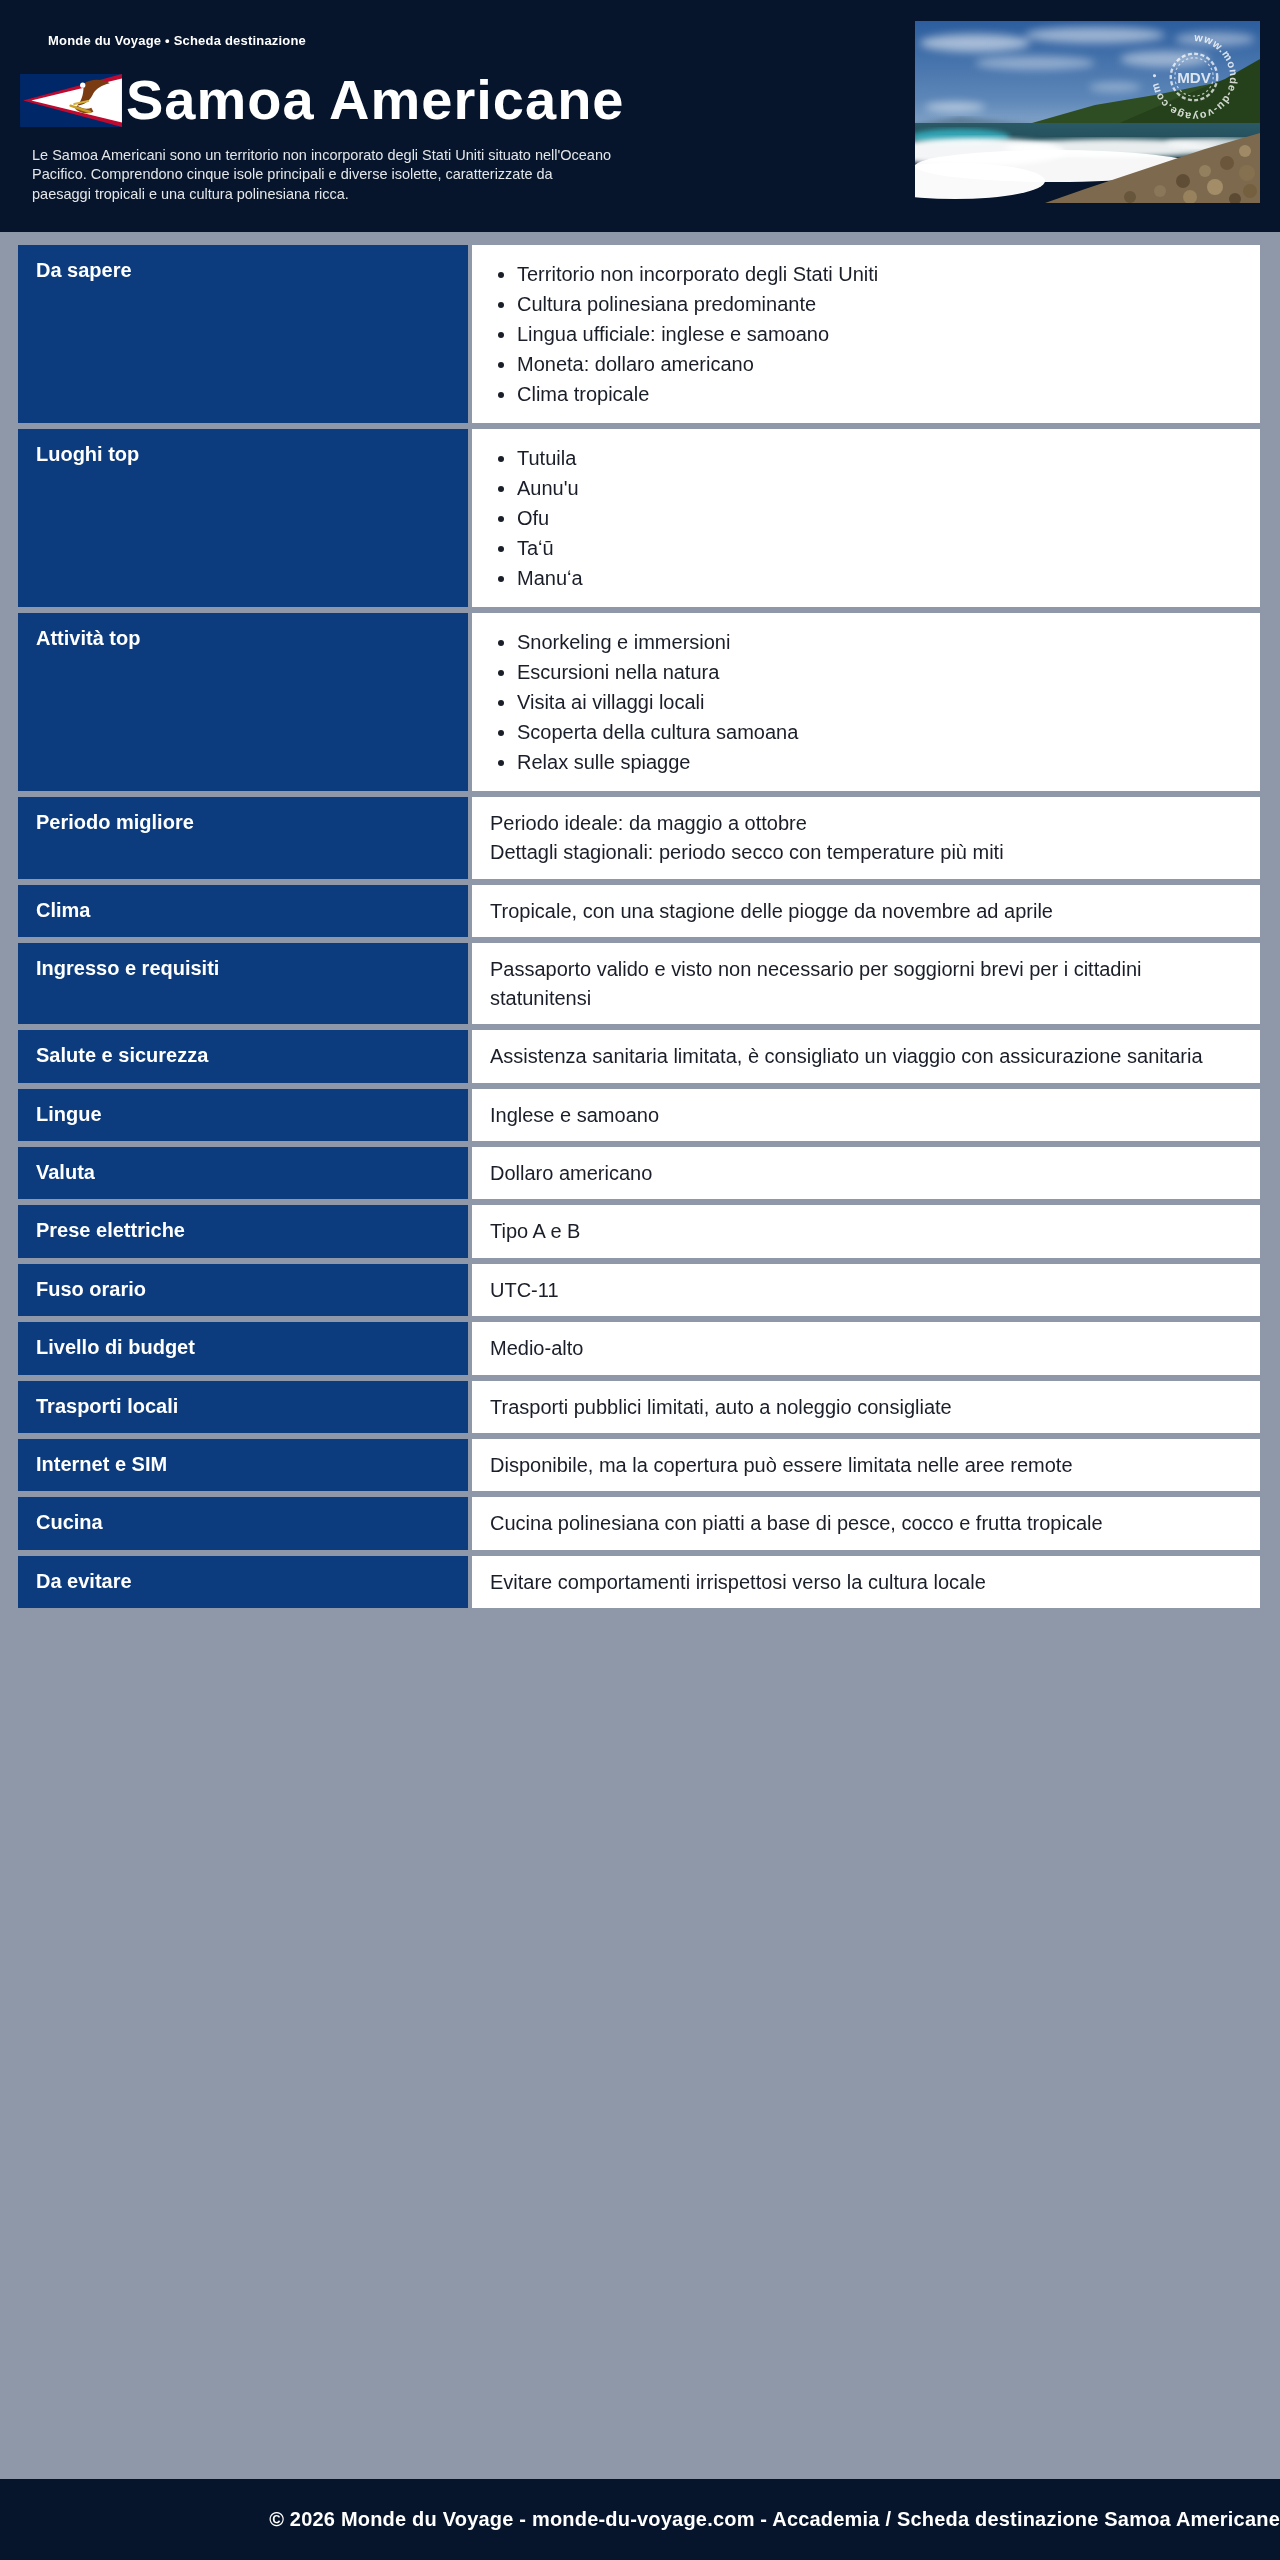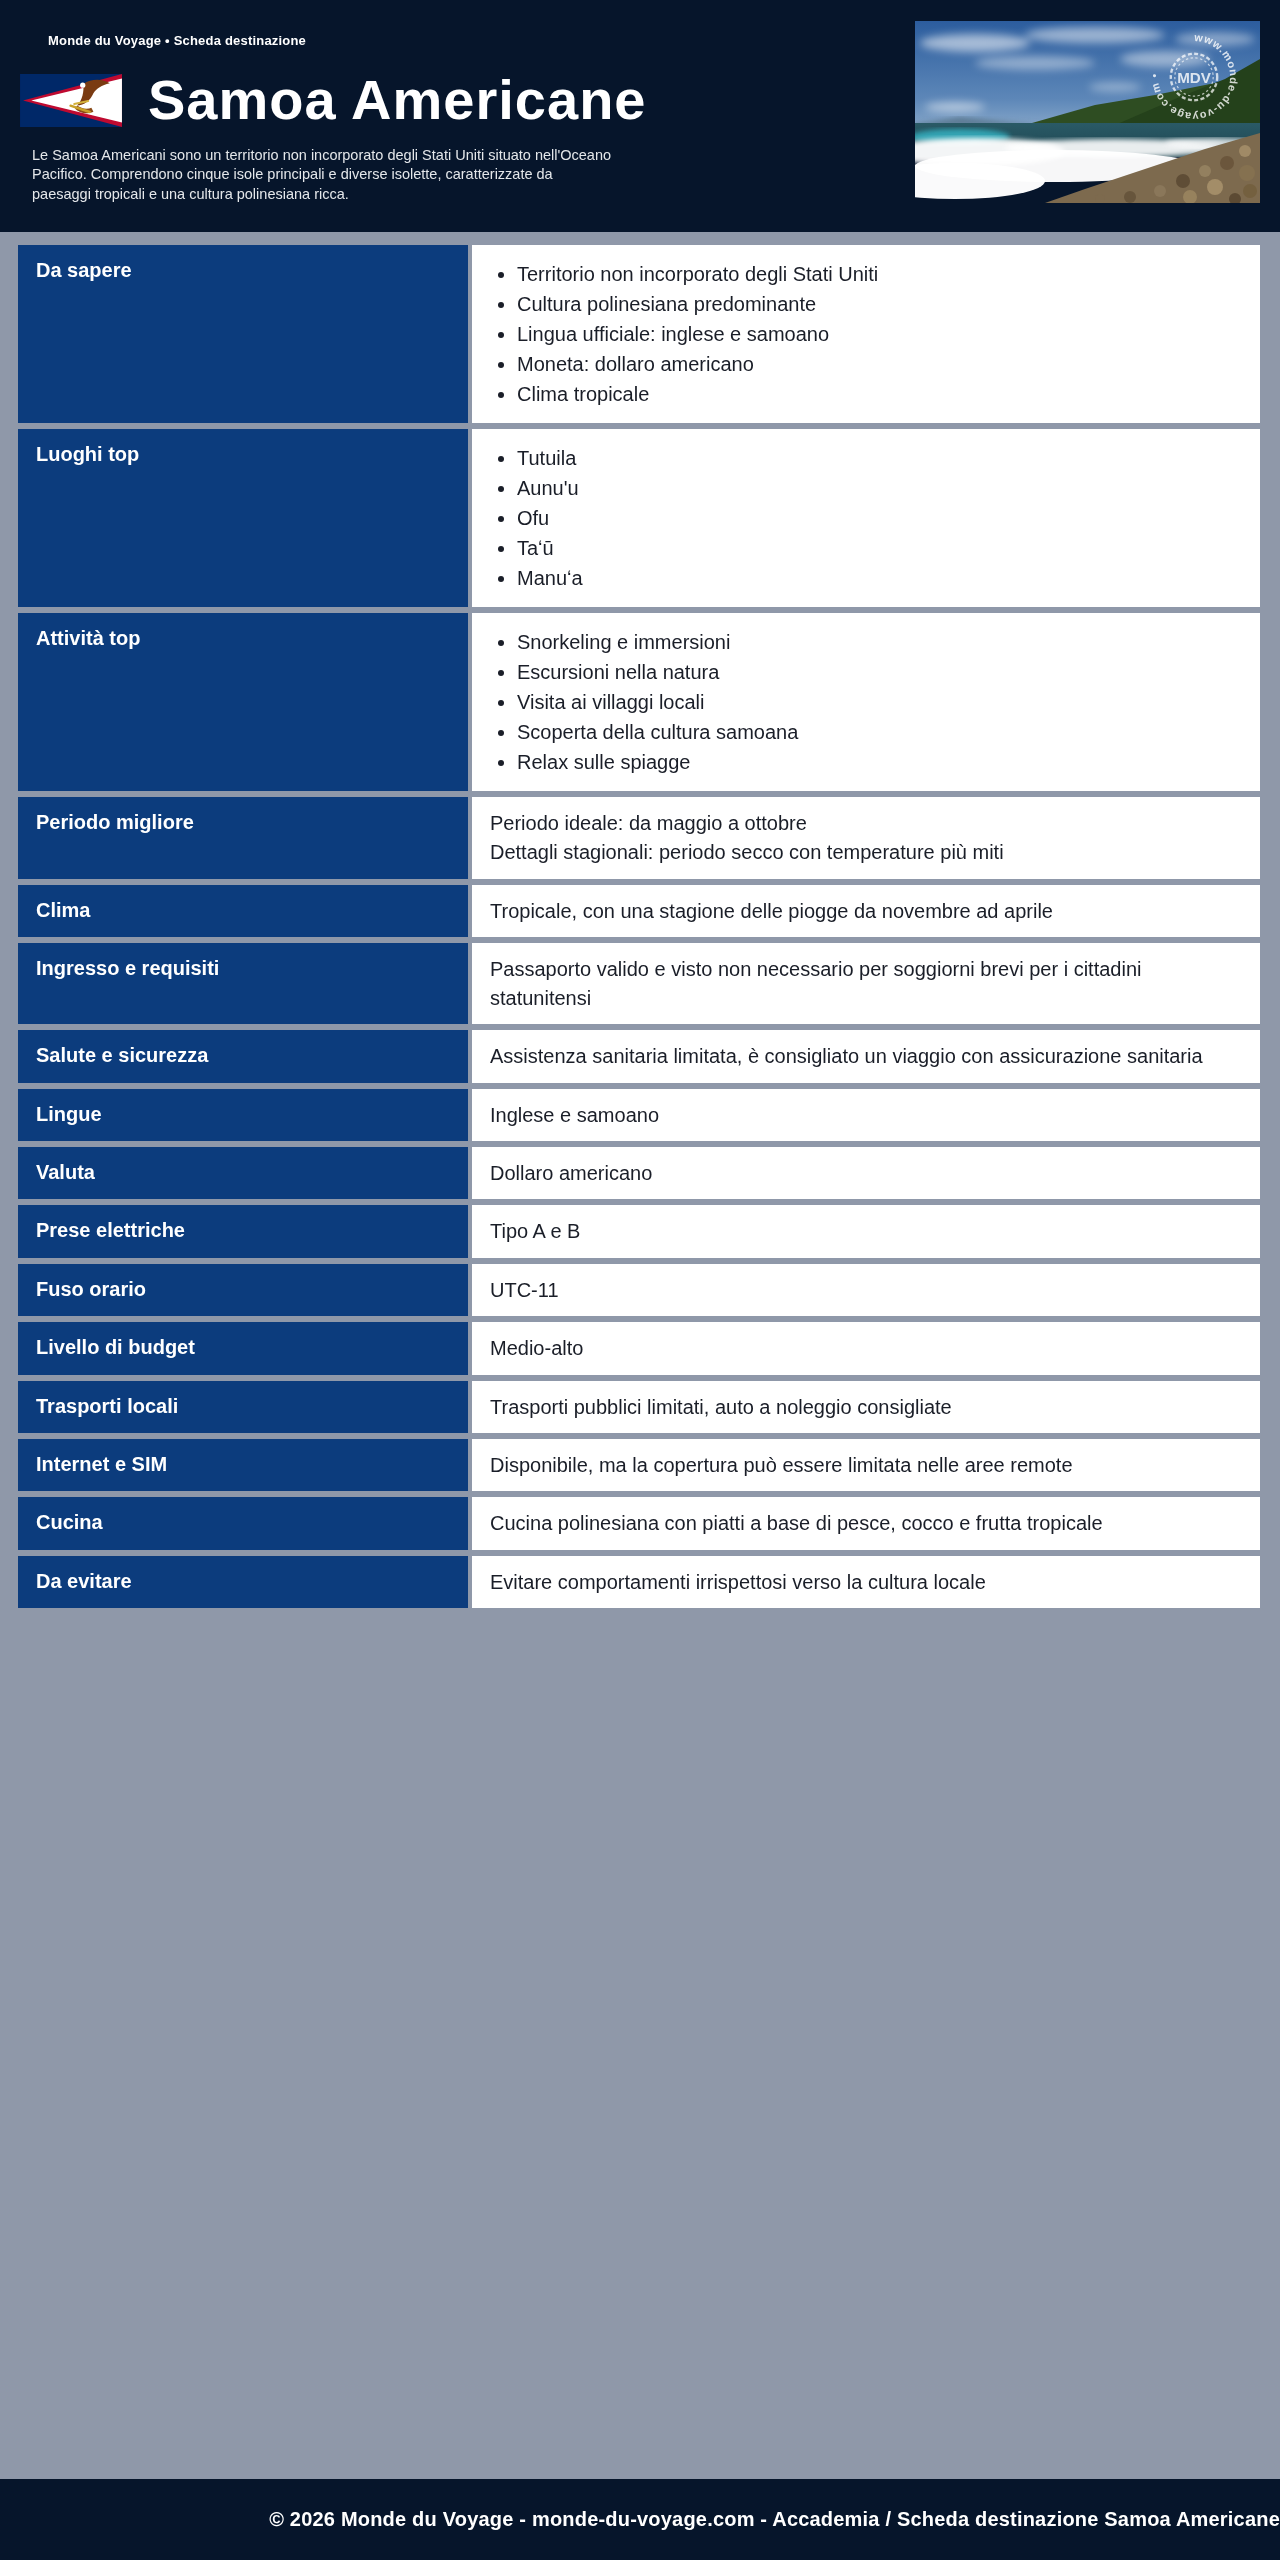--- a/index.html
+++ b/index.html
@@ -19,21 +19,21 @@
   .site-header{
     position:relative;height:232px;flex:0 0 auto;
     background:var(--header-bg);color:var(--header-text);
   }
   .breadcrumb{
     position:absolute;top:33px;left:16px;
     font-size:13px;font-weight:bold;letter-spacing:.2px;margin-left:32px;
   }
   .title-row{
     position:absolute;top:72px;left:20px;
-    display:flex;align-items:center;gap:26px;
+    display:flex;align-items:center;gap:4px;
   }
   .flag{width:102px;height:53px;display:block;flex:0 0 auto;}
   h1.page-title{
     margin:0;font-size:56px;line-height:1;font-weight:bold;letter-spacing:1px;
     white-space:nowrap;
   }
   .description{
     position:absolute;top:134px;left:20px;width:580px;
     font-size:14.5px;line-height:1.33;color:var(--desc-text);margin:12px;
   }

